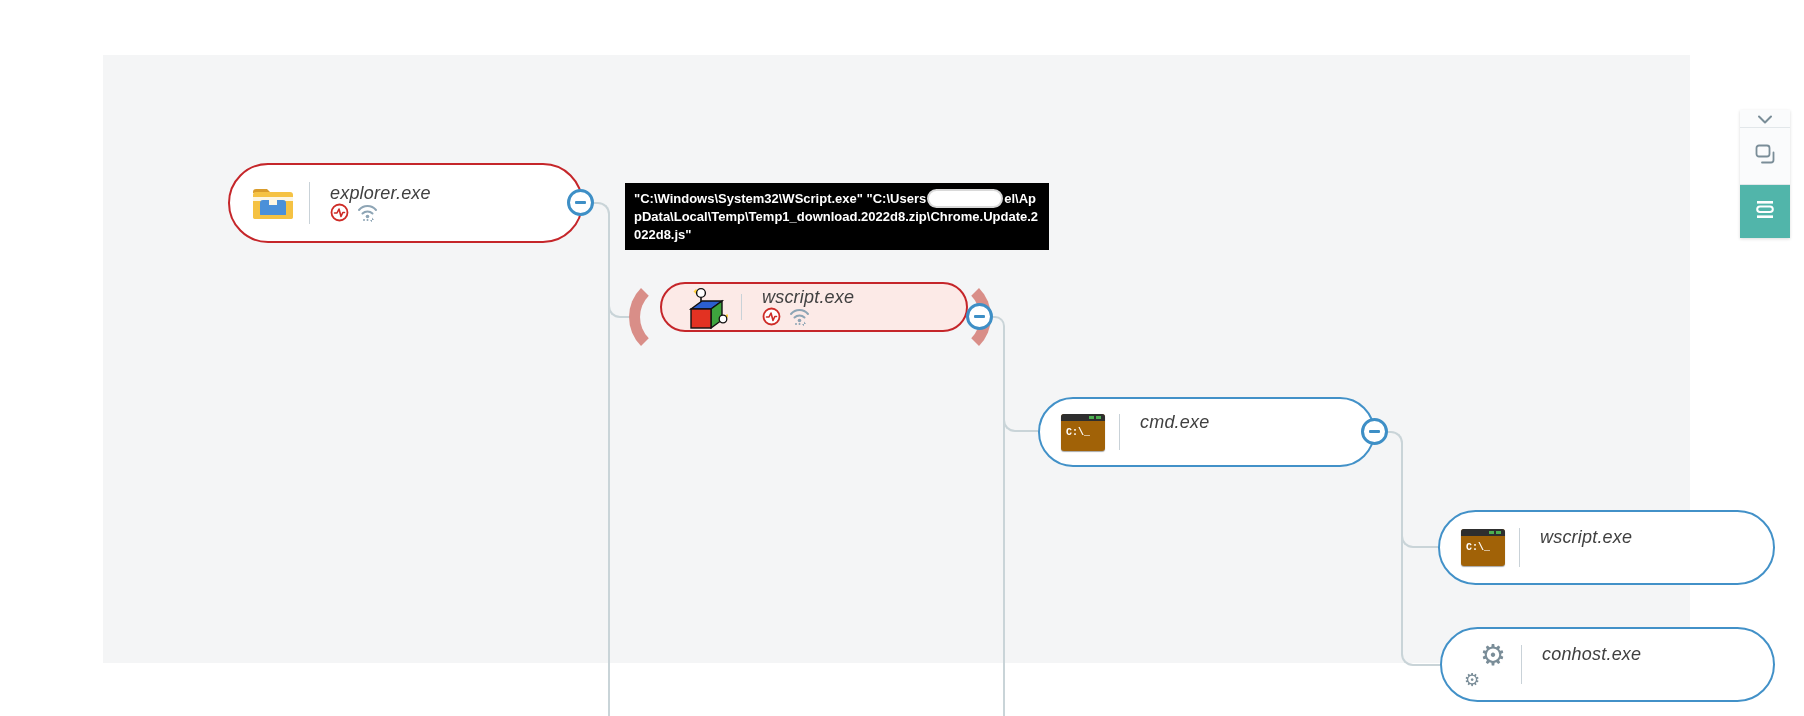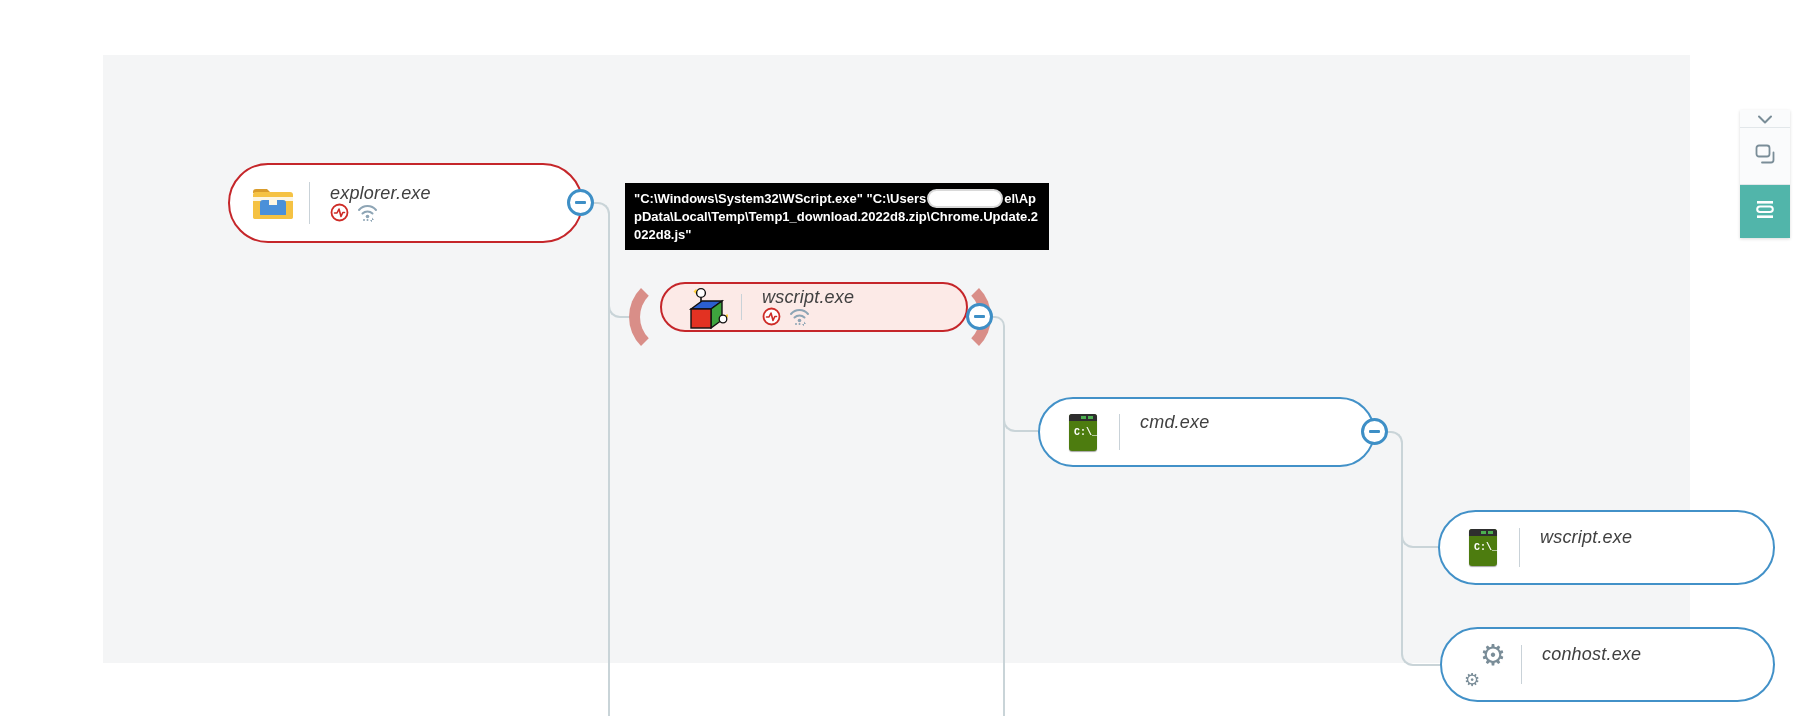--- a/index.html
+++ b/index.html
@@ -38,21 +38,21 @@
   .minusbtn i { display:block; width:11px; height:3px; background:#3e8fc6; border-radius:1px; }
   #minus-explorer { left:464px; top:134px; }
   #minus-wscript  { left:863px; top:248px; }
   #minus-cmd      { left:1258px; top:363px; }
 
   
   .tooltip { position:absolute; left:522px; top:128px; width:424px; background:#000; color:#fff; font-weight:700; font-size:13px; line-height:17.5px; padding:6px 9px 7px 9px; word-break:break-all; z-index:10; }
   .redact { display:inline-block; width:76px; height:19px; background:#fff; border:2px solid #d9d9d9; border-radius:10px; vertical-align:-5px; margin:0 1px; }
 
   
-  .term { width:28px; height:37px; background:#4d7c0f; border-radius:3px; position:relative; box-shadow:0 1px 1px rgba(0,0,0,.35); }
+  .term { width:44px; height:37px; background:#a16207; border-radius:3px; position:relative; box-shadow:0 1px 1px rgba(0,0,0,.35); }
   .term::before { content:""; position:absolute; left:0; top:0; right:0; height:7px; background:#2e2e2e; border-radius:3px 3px 0 0; }
   .term .gdot { position:absolute; top:2px; width:5px; height:3px; background:#4caf50; }
   .term .gdot.d1 { right:11px; } .term .gdot.d2 { right:4px; }
   .term .cline { position:absolute; left:5px; top:13px; color:#fff; font-family:"Liberation Mono","DejaVu Sans Mono",monospace; font-size:10px; font-weight:700; }
   .gears { position:relative; width:48px; height:46px; color:#7a8d98; font-family:"DejaVu Sans",sans-serif; }
   .gears .g-big { position:absolute; right:3px; top:-4px; font-size:29px; }
   .gears .g-small { position:absolute; left:3px; bottom:-2px; font-size:18px; }
 
   
   .toolbar { position:absolute; left:1637px; top:55px; width:50px; background:#fafbfc; box-shadow:0 1px 3px rgba(0,0,0,.15); z-index:6; }

